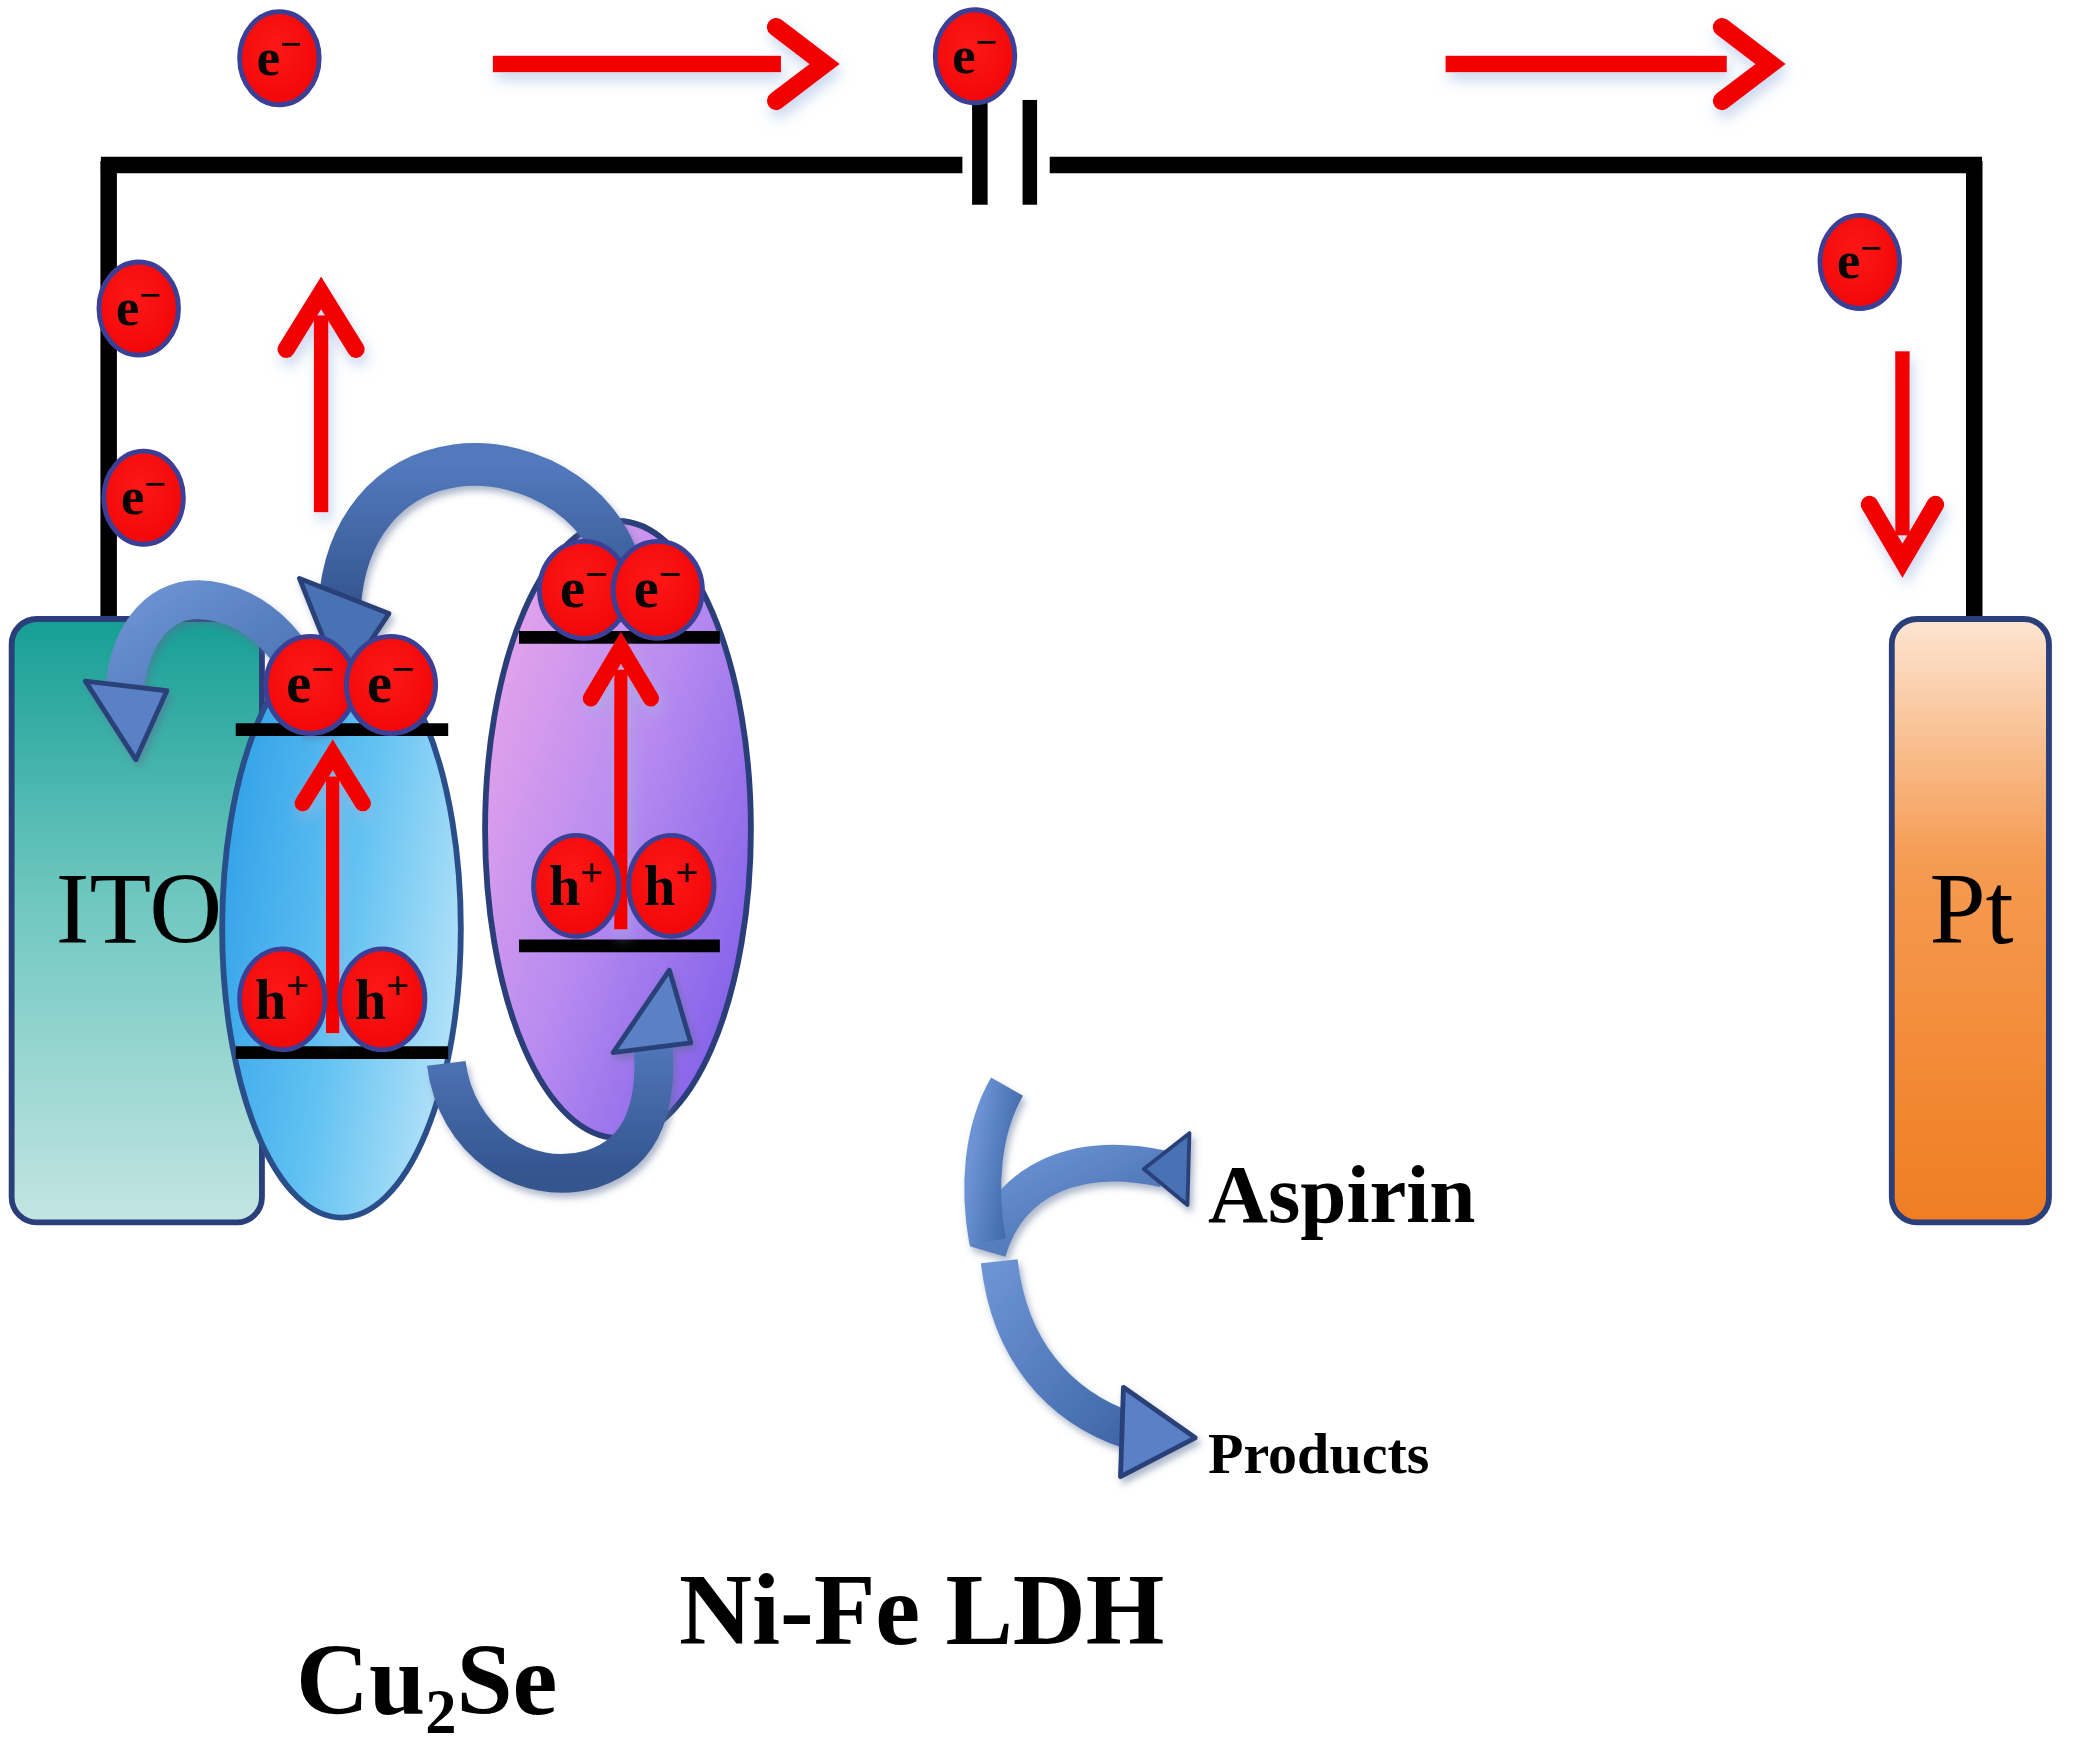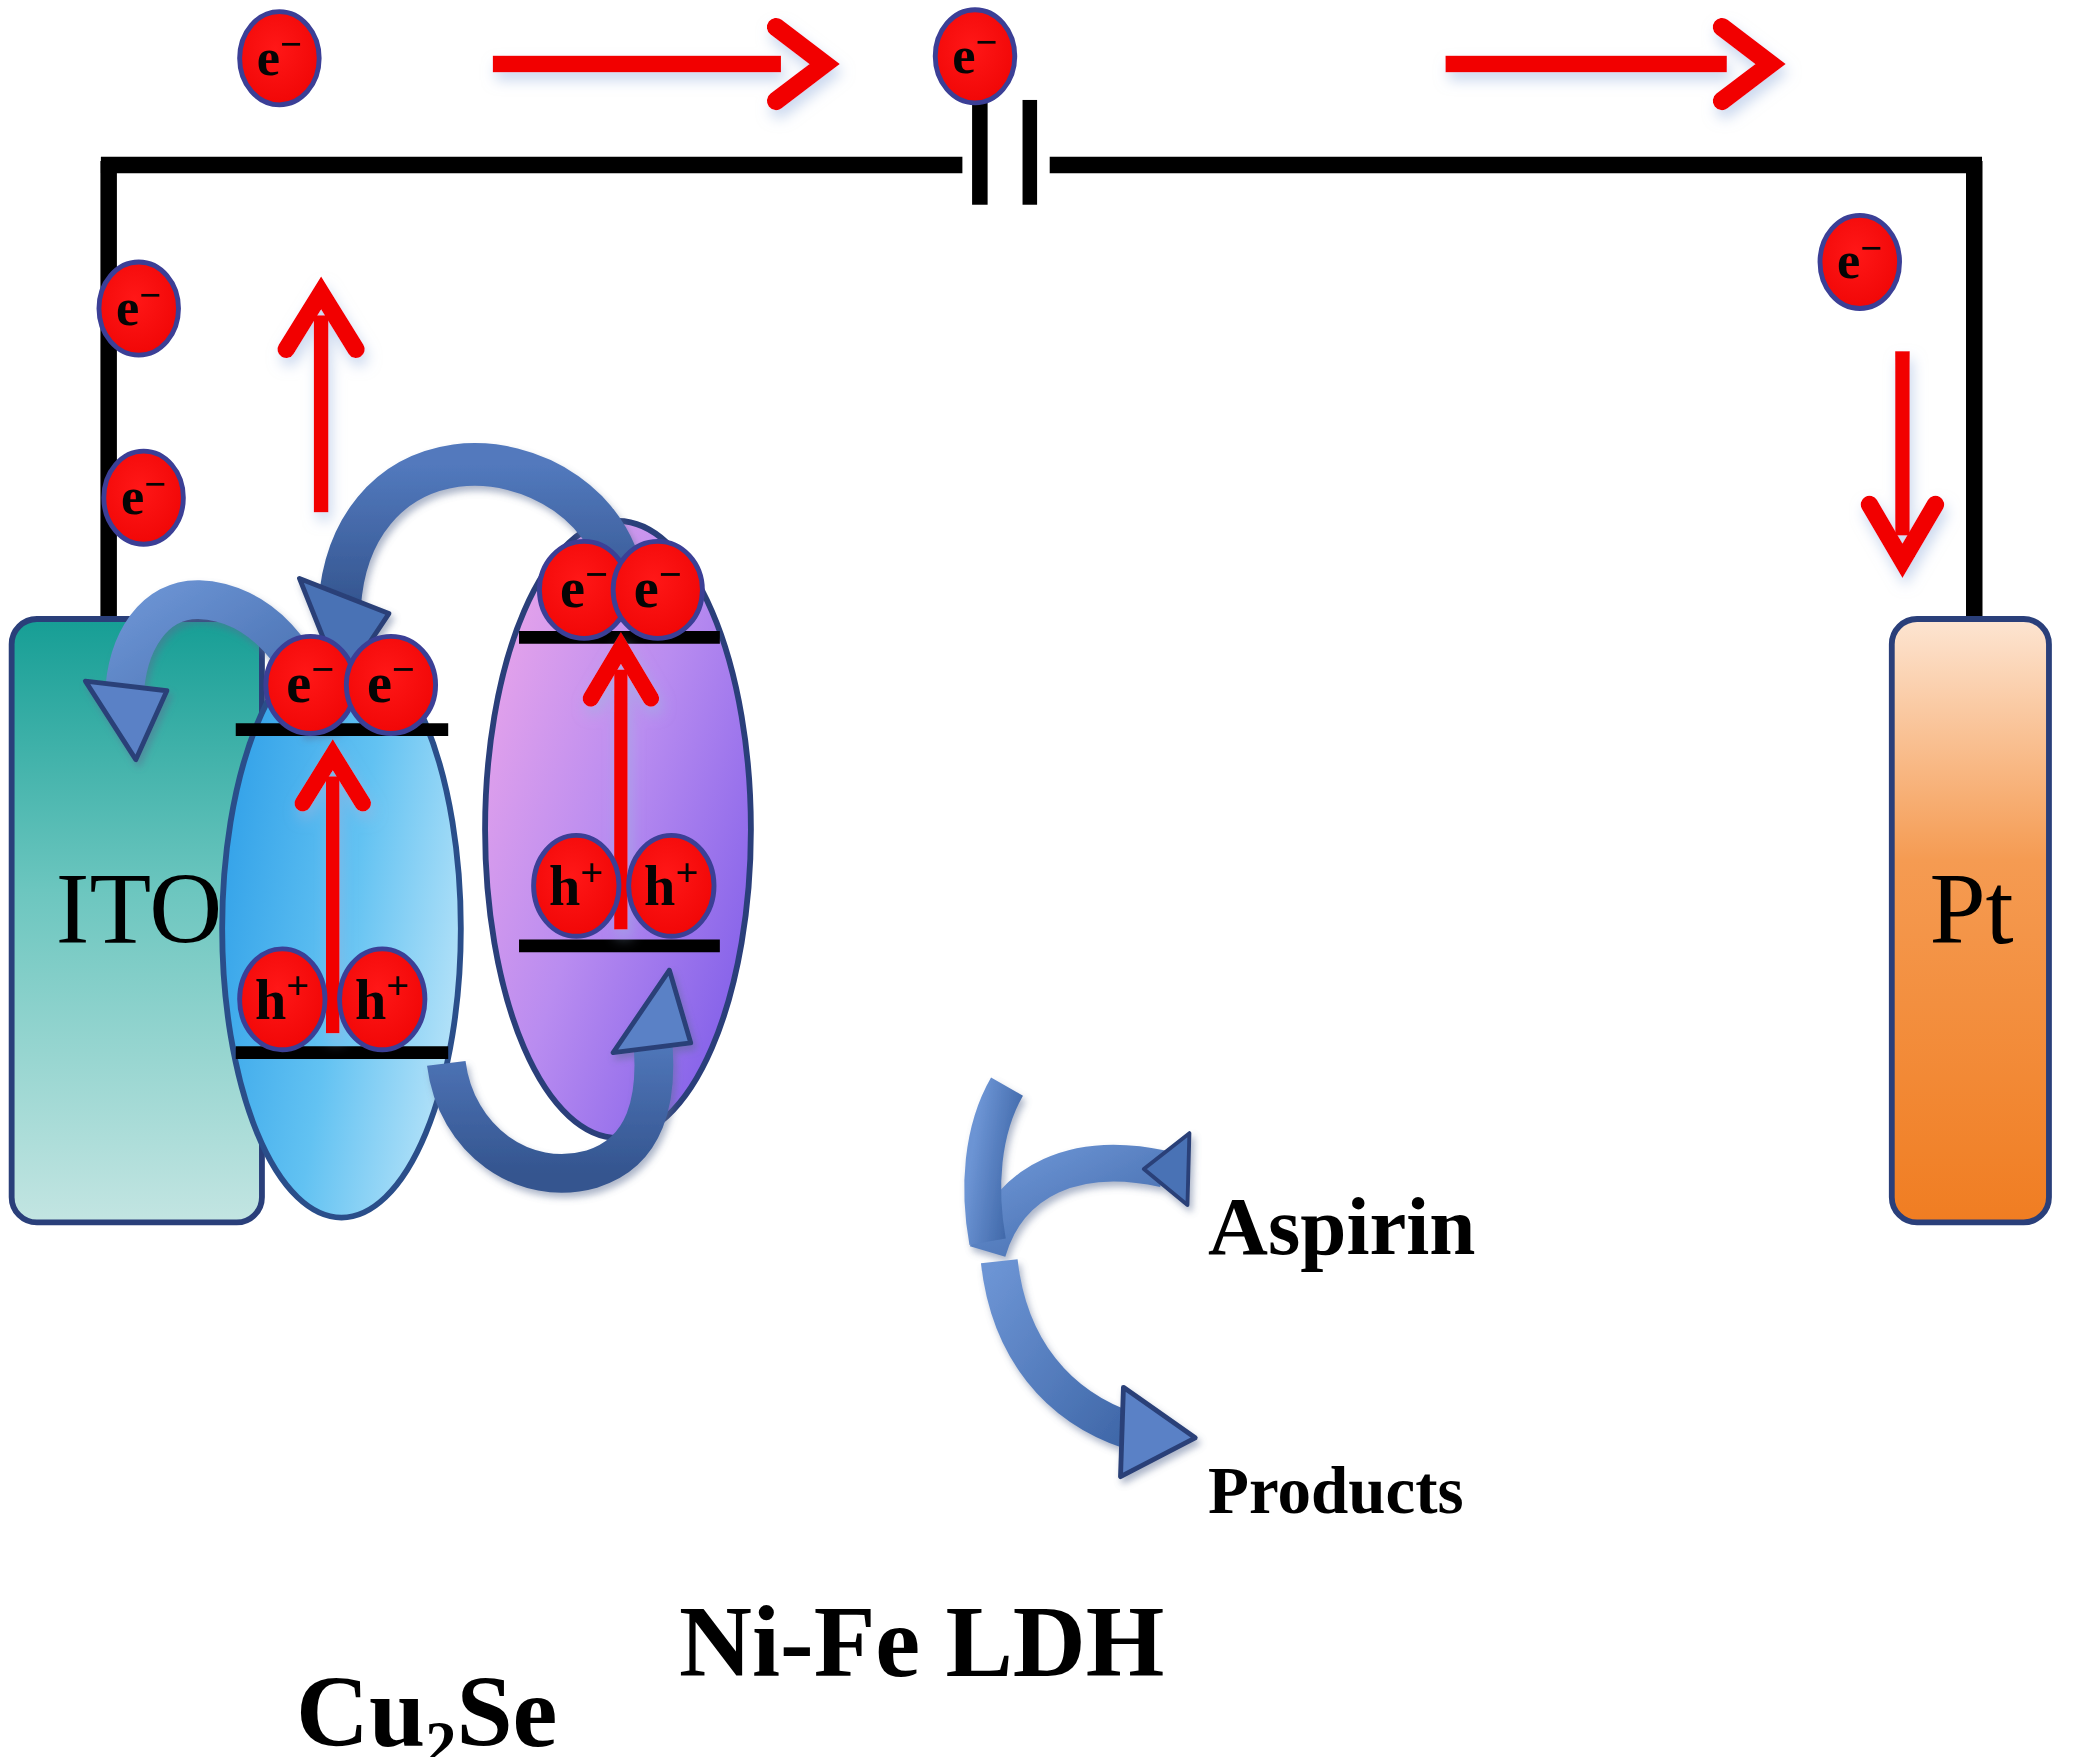--- a/index.html
+++ b/index.html
@@ -21,21 +21,20 @@
     left: 0; top: 0;
     width: 2080px;
     height: 1757px;
   }
   .lbl {
     position: absolute;
     font-family: "Liberation Serif", "DejaVu Serif", serif;
     color: #000000;
     white-space: nowrap;
     line-height: 1;
-    margin-top: 32px;
   }
   .lbl-bold { font-weight: bold; }
   .electrode-text {
     position: absolute;
     font-family: "Liberation Serif", "DejaVu Serif", serif;
     color: #000;
     white-space: nowrap;
     line-height: 1;
   }
   sub { font-size: 0.62em; vertical-align: -0.30em; }
@@ -280,21 +279,21 @@
     </g>
 
   </svg>
 
   <div class="electrode-text" style="left:1894px; top:859px; width:155px; text-align:center; font-size:101px;">Pt</div>
 
   <div class="electrode-text" style="left:17.5px; top:859px; width:243px; text-align:center; font-size:101px;">ITO</div>
 
   <div class="lbl lbl-bold" style="left:1208px; top:1153px; font-size:83px;">Aspirin</div>
 
-  <div class="lbl lbl-bold" style="left:1208px; top:1425px; font-size:67px;">Products</div>
+  <div class="lbl lbl-bold" style="left:1208px; top:1425px; font-size:58px;">Products</div>
 
   <div class="lbl lbl-bold" style="left:296px; top:1630px; font-size:101px;font-family:Liberation Serif, serif;">
     <span>Cu<sub>2</sub>Se</span>
   </div>
 
   <div class="lbl lbl-bold" style="left:679px; top:1560px; font-size:101px;text-align:right;">Ni-Fe LDH</div>
 
 </div>
 
 

